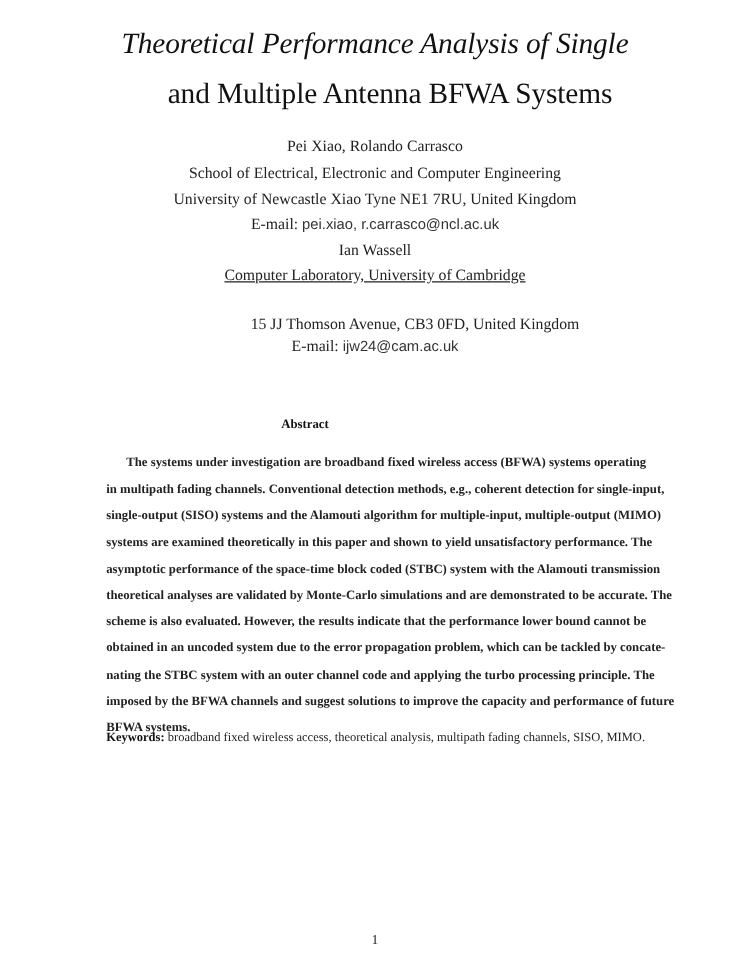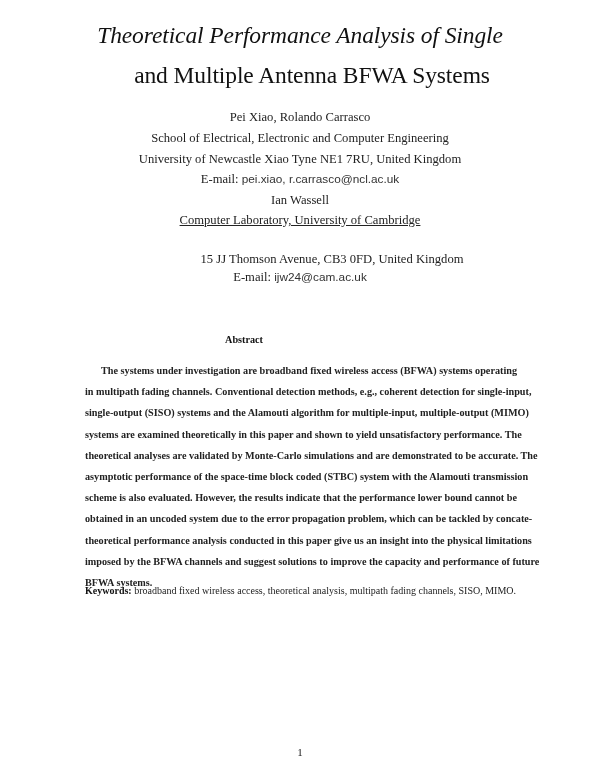--- a/index.html
+++ b/index.html
@@ -118,25 +118,25 @@
     </div>
   </div>
 
   <div class="abstract-heading">Abstract</div>
 
   <div class="abstract">
     <span class="abstract-line first">The systems under investigation are broadband fixed wireless access (BFWA) systems operating</span>
     <span class="abstract-line">in multipath fading channels. Conventional detection methods, e.g., coherent detection for single-input,</span>
     <span class="abstract-line">single-output (SISO) systems and the Alamouti algorithm for multiple-input, multiple-output (MIMO)</span>
     <span class="abstract-line">systems are examined theoretically in this paper and shown to yield unsatisfactory performance. The</span>
+    <span class="abstract-line">asymptotic performance of the space-time block coded (STBC) system with the Alamouti transmission</span>
     <span class="abstract-line">theoretical analyses are validated by Monte-Carlo simulations and are demonstrated to be accurate. The</span>
-    <span class="abstract-line">asymptotic performance of the space-time block coded (STBC) system with the Alamouti transmission</span>
     <span class="abstract-line">scheme is also evaluated. However, the results indicate that the performance lower bound cannot be</span>
     <span class="abstract-line">obtained in an uncoded system due to the error propagation problem, which can be tackled by concate-</span>
-    <span class="abstract-line">theoretical performance analysis conducted in this paper give us an insight into the physical limitations</span>
+    <span class="abstract-line">nating the STBC system with an outer channel code and applying the turbo processing principle. The</span>
     <span class="abstract-line">imposed by the BFWA channels and suggest solutions to improve the capacity and performance of future</span>
     <span class="abstract-line last">BFWA systems.</span>
   </div>
 
   <div class="keywords">
     <b>Keywords:</b>
     <span>broadband fixed wireless access, theoretical analysis, multipath fading channels, SISO, MIMO.</span>
   </div>
 
   <div class="page-number">1</div>

